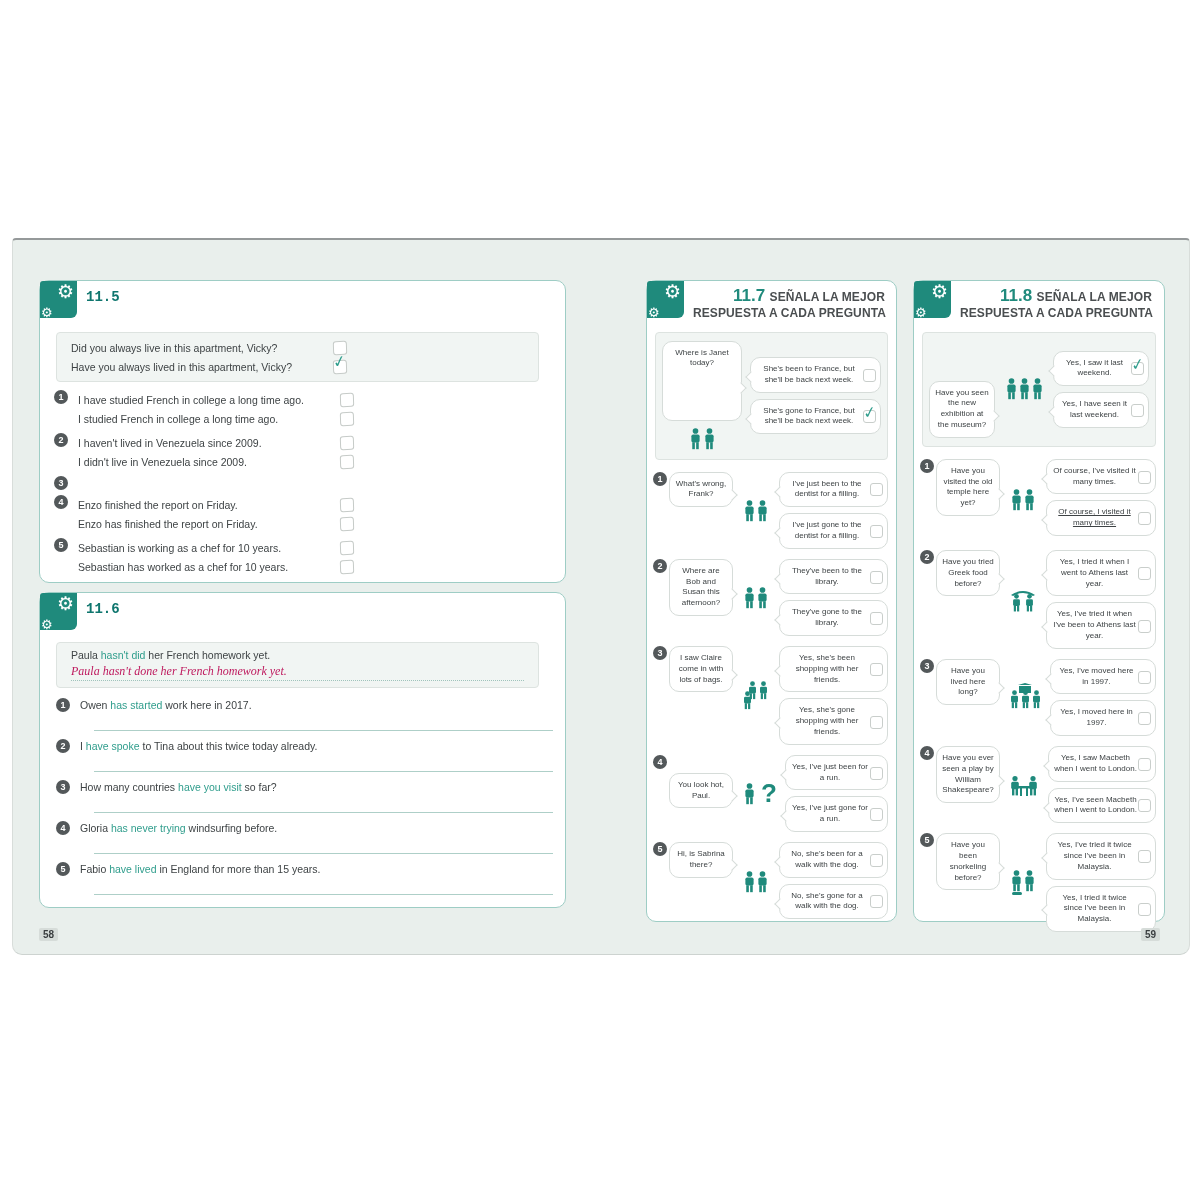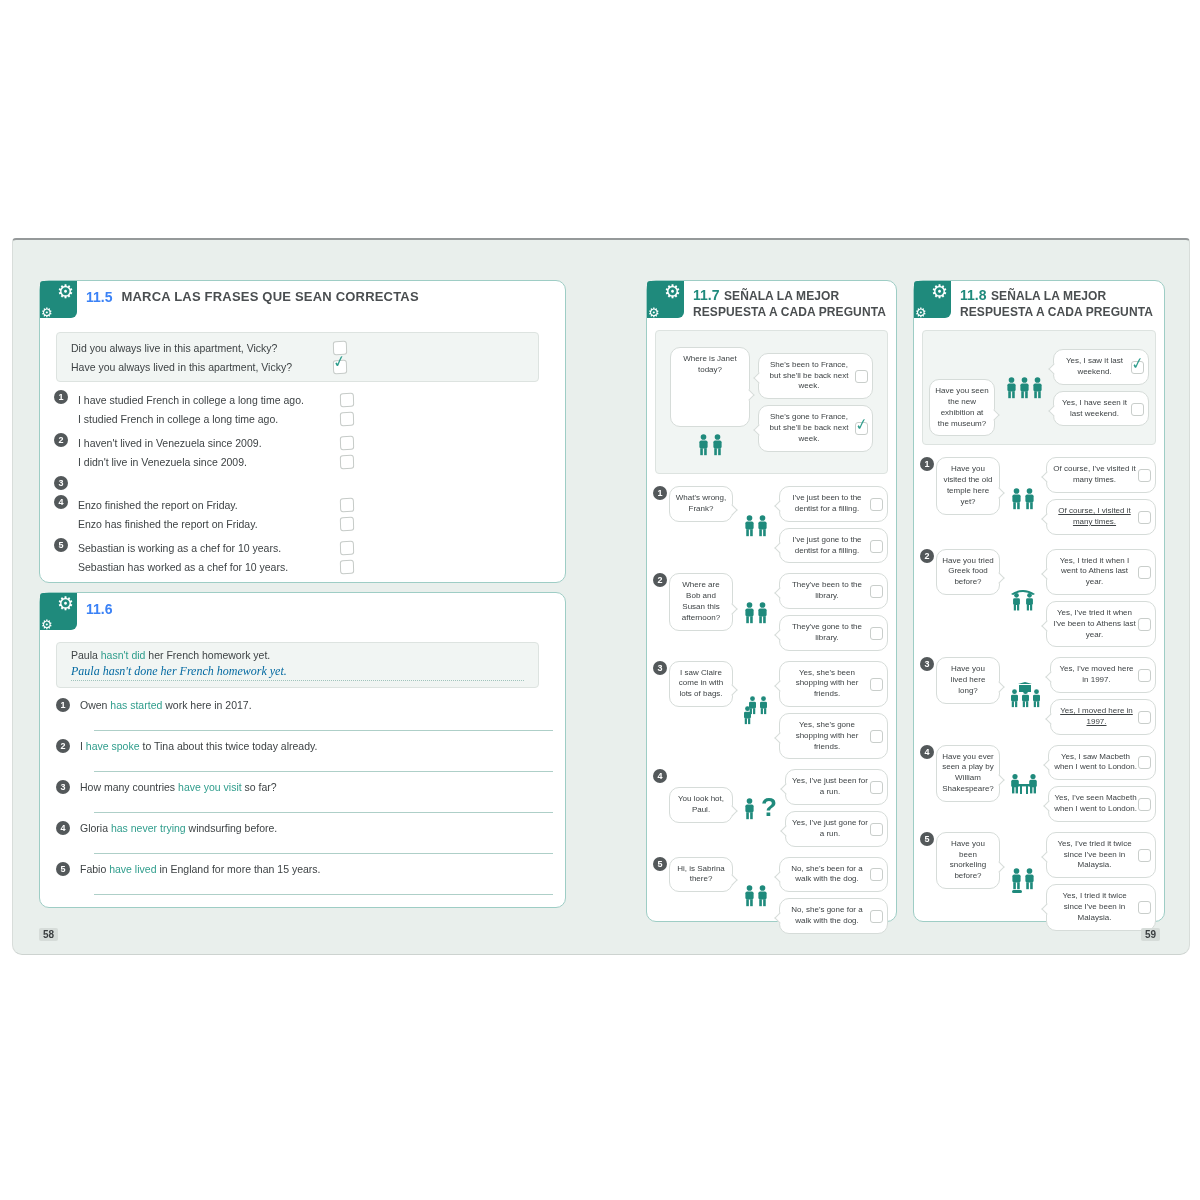--- a/index.html
+++ b/index.html
@@ -8,38 +8,38 @@
   .spread{position:absolute;left:12px;top:238px;width:1176px;height:714px;
           background:#e9efec;border-top:2px solid #95999a;border-bottom:1px solid #cdd3d0;
           border-left:1px solid #d8ddda;border-right:1px solid #d8ddda;
           border-radius:4px 4px 10px 10px;}
   .panel{position:absolute;background:#fff;border:1.5px solid #9ecdc5;border-radius:10px;box-sizing:border-box;}
   .hdr{display:flex;align-items:flex-start;gap:9px;padding:0;}
   .hdricon{width:37px;height:37px;background:#1f8a7c;flex:0 0 37px;position:relative;
            border-radius:3px 0 6px 0;color:#fff;overflow:hidden;}
   .g1{position:absolute;right:3px;top:-1px;font-size:19px;}
   .g2{position:absolute;left:1px;bottom:-2px;font-size:13px;}
-  .hnum{color:#3b82f6;font-weight:bold;font-size:14px;padding-top:8px;}
+  .hnum{color:#0f766e;font-weight:bold;font-size:14px;padding-top:8px;font-family:Liberation Mono, monospace;}
   .htitle{color:#4a4e50;font-weight:bold;font-size:13px;letter-spacing:.2px;padding-top:8px;line-height:1.25;}
   .htitle2{color:#4a4e50;font-weight:bold;font-size:12px;letter-spacing:.1px;line-height:1.3;}
-  .hnum2{color:#1f8a7c;font-weight:bold;font-size:14px;}
+  .hnum2{color:#1f8a7c;font-weight:bold;font-size:17px;margin-left:40px;}
   .exbox{background:#f1f5f3;border:1px solid #dde3e0;border-radius:4px;}
   .srow{display:flex;align-items:center;height:19px;}
   .sent{width:262px;font-size:10.5px;color:#3e4345;}
   .cb{width:12px;height:12px;border:1.5px solid #c6cbc8;border-radius:3px;background:#fff;
       position:relative;flex:0 0 12px;transform:rotate(-2deg);}
   .tick{position:absolute;left:-1px;top:-9px;color:#2f9d8c;font-size:16px;font-weight:bold;
         transform:rotate(-10deg);font-family:"DejaVu Sans",sans-serif;}
   .numc{width:14px;height:14px;border-radius:50%;background:#53585a;color:#fff;font-size:9px;
         font-weight:bold;display:flex;align-items:center;justify-content:center;flex:0 0 14px;}
   .item115{display:flex;gap:10px;margin:5px 0 5px 14px;}
   .hl{color:#2f9d8c;}
   .prompt{font-size:10.5px;}
   .wline{border-bottom:1px solid #aecfc8;height:15px;margin:0 6px 8px 38px;}
-  .hand{font-family:"Liberation Serif",serif;font-style:italic;color:#0369a1;font-size:12px;}
+  .hand{font-family:"Liberation Serif",serif;font-style:italic;color:#be185d;font-size:12px;}
   .dot{border-bottom:1.5px dotted #9fc4bc;}
   .bubble{position:relative;background:#fff;border:1px solid #d6dcd9;border-radius:10px;
           font-size:8px;color:#3e4345;text-align:center;padding:6px 5px;line-height:1.35;box-sizing:border-box;}
   .qb{width:80px;flex:0 0 80px;align-self:flex-start;}
   .qb:after{content:"";position:absolute;right:-4px;top:55%;width:7px;height:7px;background:#fff;
             border-right:1px solid #d6dcd9;border-top:1px solid #d6dcd9;transform:rotate(45deg);}
   .ab{width:100%;padding-right:18px;margin-bottom:6px;}
   .ab:after{content:"";position:absolute;left:-4px;top:45%;width:7px;height:7px;background:#fff;
             border-left:1px solid #d6dcd9;border-bottom:1px solid #d6dcd9;transform:rotate(45deg);}
   .acb{position:absolute;right:4px;top:50%;margin-top:-6px;width:11px;height:11px;
@@ -66,21 +66,20 @@
 
 <div class="spread">
 
   <div class="panel" style="left:26px;top:40px;width:527px;height:303px;">
     <div class="hdr">
       <div class="hdricon">
           <span class="g1">⚙</span>
           <span class="g2">⚙</span>
         </div>
       <span class="hnum">11.5</span>
-      <span class="htitle">MARCA LAS FRASES QUE SEAN CORRECTAS</span>
     </div>
     <div class="exbox" style="margin:14px 26px 8px 16px;padding:5px 14px;">
       <div class="srow">
         <span class="sent">Did you always live in this apartment, Vicky?</span>
         <span class="cb"></span>
       </div>
       <div class="srow">
         <span class="sent">Have you always lived in this apartment, Vicky?</span>
         <span class="cb">
             <span class="tick">✓</span>
@@ -195,21 +194,21 @@
     <div class="hdr">
       <div class="hdricon">
           <span class="g1">⚙</span>
           <span class="g2">⚙</span>
         </div>
       <div style="padding-top:5px;"><span class="hnum2">11.7</span>
         <span class="htitle2">SEÑALA LA MEJOR</span>
         <div class="htitle2">RESPUESTA A CADA PREGUNTA</div></div>
     </div>
     <div class="exbox" style="margin:10px 8px 12px 8px;padding:8px 6px;">
-      <div class="qrow" style="margin:8px;">
+      <div class="qrow" style="margin:0;">
         <div style="display:flex;flex-direction:column;align-items:center;gap:4px;">
           <div class="bubble qb">Where is Janet today?</div>
           <svg class="pic" width="34" height="26" viewBox="0 0 34 26">
               <use href="#p" x="4" y="3" width="13" height="22"></use>
               <use href="#p" x="18" y="3" width="13" height="22"></use>
             </svg>
         </div>
         <div class="acol">
           <div class="bubble ab"><span>She's been to France, but she'll be back next week.</span><span class="acb"></span></div>
           <div class="bubble ab" style="margin-bottom:0;"><span>She's gone to France, but she'll be back next week.</span><span class="acb">
@@ -344,21 +343,21 @@
       <span class="numc qnum" style="left:-16px;">3</span>
       <div class="bubble qb" style="width:64px;flex-basis:64px;">Have you lived here long?</div>
       <svg class="pic" width="34" height="28" viewBox="0 0 34 28">
           <path d="M10 2 L24 2 L17 0 Z M11 3 h12 v7 h-12 Z"></path>
           <use href="#p" x="1" y="7" width="11" height="19"></use>
           <use href="#p" x="12" y="7" width="11" height="19"></use>
           <use href="#p" x="23" y="7" width="11" height="19"></use>
         </svg>
       <div class="acol">
         <div class="bubble ab"><span>Yes, I've moved here in 1997.</span><span class="acb"></span></div>
-        <div class="bubble ab" style="margin-bottom:0;text-decoration:underline;"><span>Yes, I moved here in 1997.</span><span class="acb"></span></div>
+        <div class="bubble ab" style="margin-bottom:0;"><span>Yes, I moved here in 1997.</span><span class="acb"></span></div>
       </div>
     </div>
 
     <div class="qrow" style="margin-left:22px;">
       <span class="numc qnum" style="left:-16px;">4</span>
       <div class="bubble qb" style="width:64px;flex-basis:64px;">Have you ever seen a play by William Shakespeare?</div>
       <svg class="pic" width="32" height="26" viewBox="0 0 32 26">
           <use href="#p" x="1" y="4" width="12" height="20"></use>
           <use href="#p" x="19" y="4" width="12" height="20"></use>
           <rect x="10" y="14" width="12" height="2.4"></rect>

